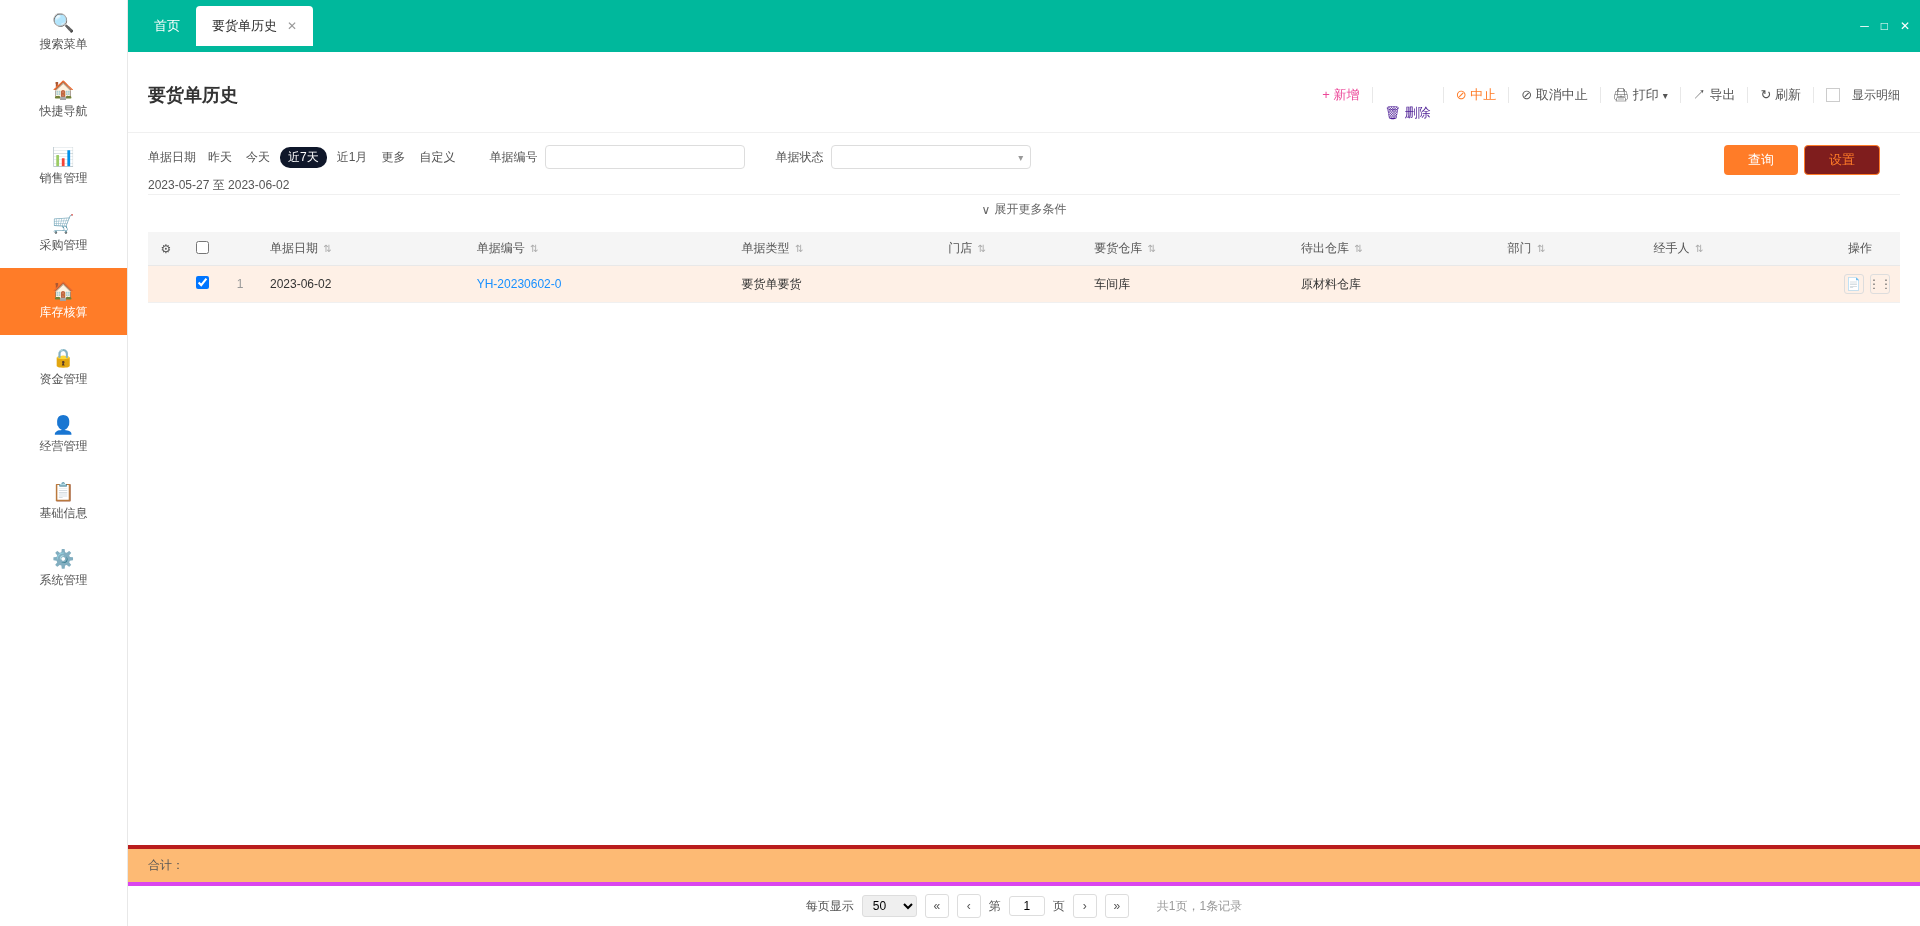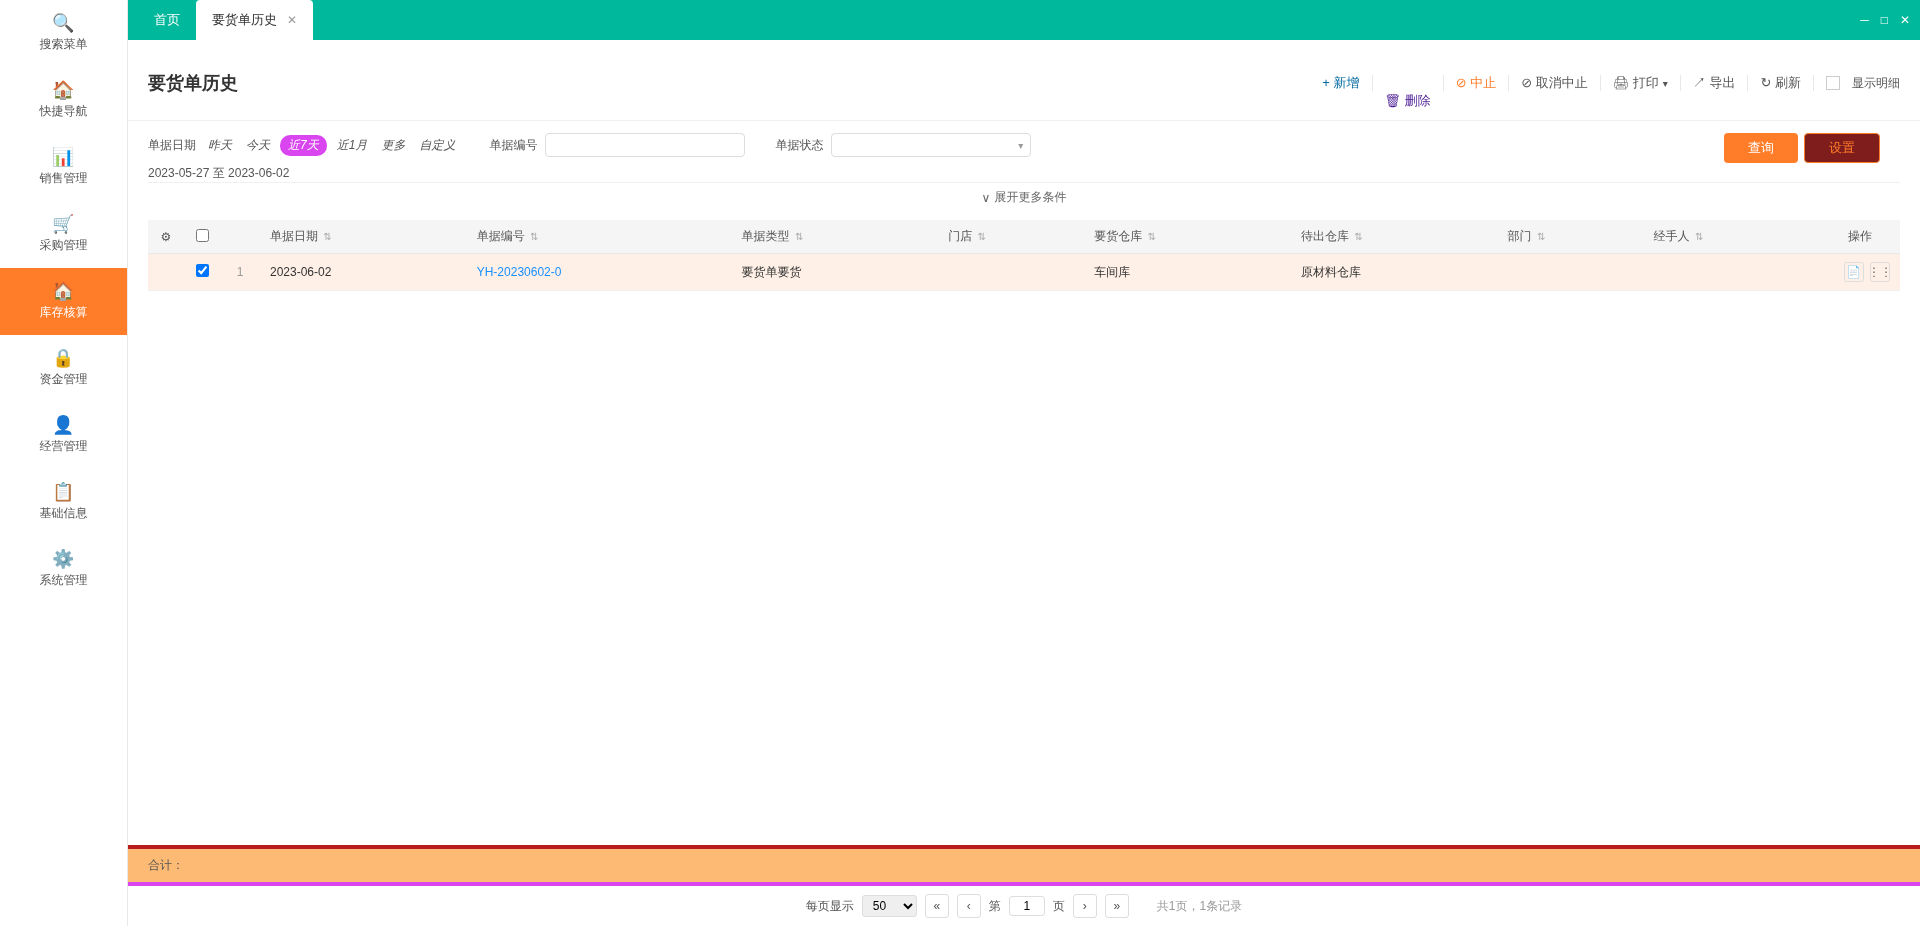--- a/index.html
+++ b/index.html
@@ -39,21 +39,21 @@
     .main {
       flex: 1;
       display: flex;
       flex-direction: column;
       overflow: hidden;
     }
 
     
     .topbar {
       background: #00b89c;
-      height: 40px;
+      height: 52px;
       display: flex;
       align-items: center;
       padding: 0 10px;
       gap: 0;
       flex-shrink: 0;
     }
     .topbar-tab {
       height: 40px;
       padding: 0 16px;
       display: flex;
@@ -119,21 +119,21 @@
     }
     .toolbar-btn {
       display: flex;
       align-items: center;
       gap: 4px;
       font-size: 13px;
       cursor: pointer;
       color: #555;
     }
     .toolbar-btn.add-btn {
-      color: #0369a1;
+      color: #ec4899;
       font-weight: 500;
     }
     .toolbar-btn.del-btn { color: #4c1d95; margin-top: 36px; }
     .toolbar-btn.stop-btn { color: #ff7c28; }
     .toolbar-divider { width: 1px; height: 16px; background: #e8e8e8; }
 
     .display-cell-btn {
       display: flex;
       align-items: center;
       gap: 12px;
@@ -160,24 +160,23 @@
     .date-shortcuts {
       display: flex;
       align-items: center;
       gap: 6px;
     }
     .date-shortcut {
       font-size: 12px;
       color: #555;
       cursor: pointer;
       padding: 2px 4px;
-      font-style: italic;
     }
     .date-shortcut.active {
-      background: #d946ef;
+      background: #0f172a;
       color: #fff;
       border-radius: 10px;
       padding: 2px 8px;
     }
     .date-range-text {
       font-size: 12px;
       color: #555;
       margin-top: 2px;
     }
     .filter-input {

